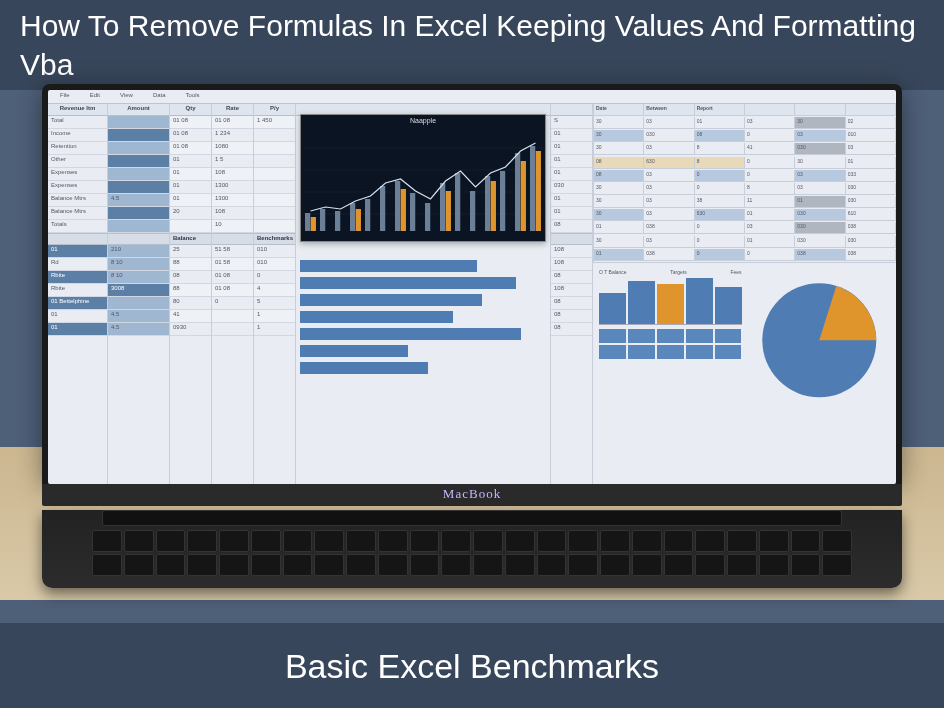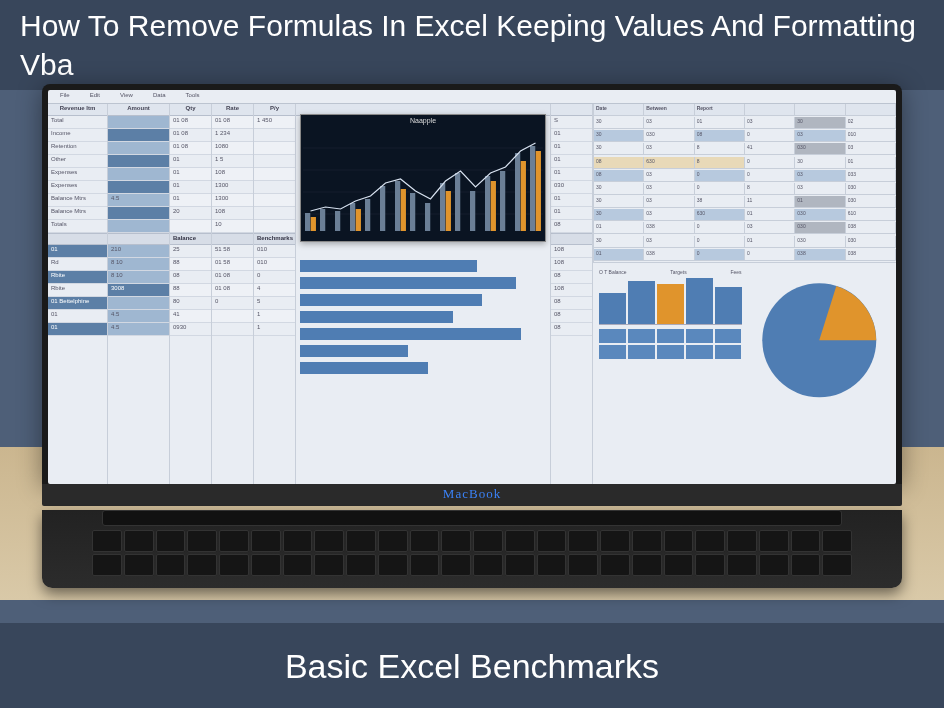--- a/index.html
+++ b/index.html
@@ -56,21 +56,21 @@
     border-radius: 2px;
     display: flex;
     flex-direction: column;
     overflow: hidden;
     color: #222;
   }
   .hinge {
     background: #2a2a2a;
     height: 22px;
     border-radius: 0 0 2px 2px;
-    color: #3b82f6;
+    color: #c4b5fd;
     text-align: center;
     font-size: 13px;
     line-height: 20px;
     letter-spacing: 1px;
     font-family: serif;
   }
   .kb-body {
     background: linear-gradient(#222 0%, #2c2c2c 100%);
     height: 78px;
     border-radius: 0 0 10px 10px;

